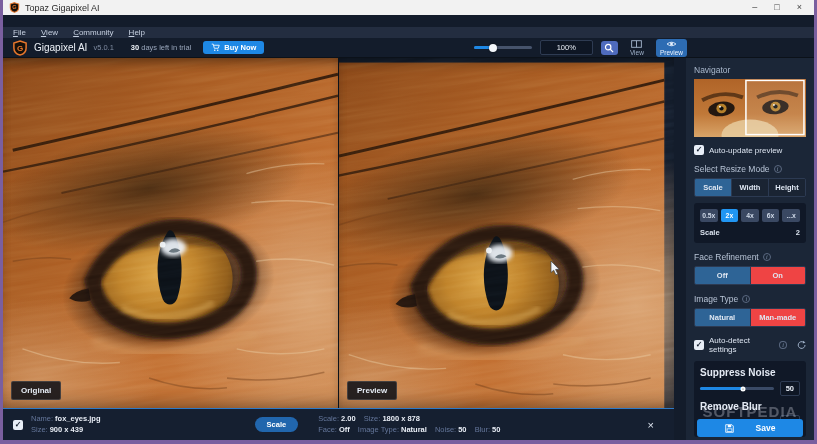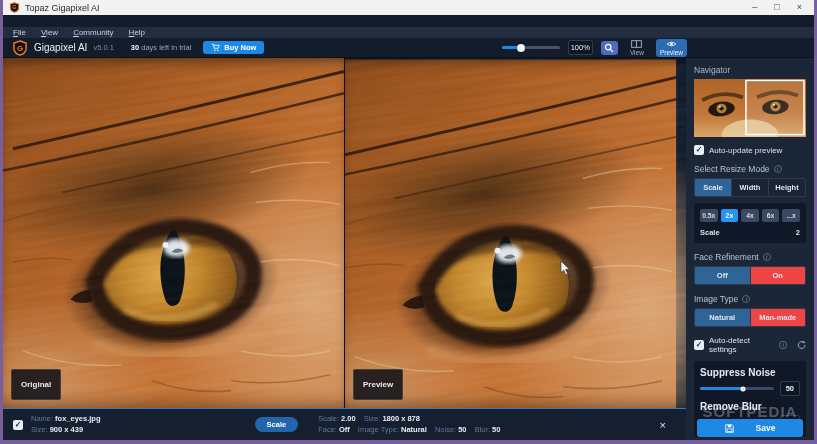--- a/index.html
+++ b/index.html
@@ -20,38 +20,38 @@
   .toolbar { height:20px; background:#131c2b; display:flex; align-items:center; padding:0 9px; gap:6px; flex:0 0 auto; border-bottom:1px solid #0b1119; }
   .tb-appname { font-size:10px; font-weight:normal; color:#eef2f8; }
   .tb-version { font-size:7.5px; color:#7e8aa0; }
   .tb-trial { font-size:7.5px; color:#98a5ba; margin-left:4px; }
   .tb-trial b { color:#eef2f8;padding-left:7px; }
   .btn-buy { margin-left:6px; background:#1e88e5; color:#fff; font-size:7.5px; font-weight:bold; border:none; border-radius:3px; padding:2px 8px; display:flex; align-items:center; gap:4px; cursor:pointer; }
   .tb-right { margin-left:auto; margin-right:118px; display:flex; align-items:center; gap:8px; }
   .zoom-slider { width:58px; height:3px; background:#46536b; border-radius:2px; position:relative; }
   .zoom-slider .fill { position:absolute; left:0; top:0; bottom:0; width:33%; background:#1e88e5; border-radius:2px; }
   .zoom-slider .thumb { position:absolute; left:33%; top:50%; width:8px; height:8px; border-radius:50%; background:#f4f7fb; transform:translate(-50%,-50%); box-shadow:0 0 2px rgba(0,0,0,.6); }
-  .zoom-box { background:#0e1624; border:1px solid #2e3b52; border-radius:2px; color:#e9eef6; font-size:7.5px; padding:2px 2px; }
+  .zoom-box { background:#0e1624; border:1px solid #2e3b52; border-radius:2px; color:#e9eef6; font-size:7.5px; padding:2px 16px; }
   .btn-zoomfit { background:#4f6bbd; border:none; border-radius:3px; width:17px; height:14px; display:flex; align-items:center; justify-content:center; cursor:pointer; }
   .mini-btn { display:flex; flex-direction:column; align-items:center; gap:1px; font-size:6.5px; color:#9fb0c8; padding:1px 4px; border-radius:3px; cursor:pointer; }
   .mini-btn.active { background:#2d6cb3; color:#eaf3ff; }
 
   
   .main { flex:1; display:flex; min-height:0; }
   .left-col { flex:1; display:flex; flex-direction:column; min-width:0; }
   .panes { flex:1; display:flex; min-height:0; }
   .pane { position:relative; flex:1; overflow:hidden; }
   .pane + .pane { border-left:1px solid #0b1119; }
   .pane svg.fox { position:absolute; inset:0; width:100%; height:100%; }
   .pane .shade { position:absolute; inset:0; pointer-events:none; box-shadow:inset 0 10px 14px -8px rgba(0,0,0,.55), inset 0 -14px 18px -12px rgba(0,0,0,.45); }
-  .badge { position:absolute; left:8px; bottom:8px; background:rgba(10,14,22,.85); border:1px solid rgba(255,255,255,.14); color:#e6ecf5; font-size:8px; font-weight:bold; padding:10px 9px; border-radius:2px; }
+  .badge { position:absolute; left:8px; bottom:8px; background:rgba(10,14,22,.85); border:1px solid rgba(255,255,255,.14); color:#e6ecf5; font-size:8px; font-weight:bold; padding:4px 9px; border-radius:2px; }
   .cursor { position:absolute; left:63%; top:58%; width:10px; height:15px; }
 
   
-  .sidebar { width:128px; background:#1b2637; padding:5px 8px 0; display:flex; flex-direction:column; position:relative; flex:0 0 auto; font-size:8px; }
+  .sidebar { width:128px; background:#1b2637; padding:5px 8px 0; display:flex; flex-direction:column; position:relative; flex:0 0 auto; font-size:8px;margin-left:12px; }
   .sb-label { color:#aab8cc; font-size:8.5px; margin:2px 0 4px; }
   .sb-title { color:#b8c4d6; font-size:8.5px; display:flex; align-items:center; gap:4px; margin-top:9px; }
   .info-i { width:8px; height:8px; border:1px solid #5a6880; border-radius:50%; color:#8194ad; font-size:6px; line-height:7px; text-align:center; display:inline-block; font-style:italic; font-family:"Liberation Serif", serif; }
   .nav-thumb { width:100%; height:58px; position:relative; background:#000; }
   .nav-thumb svg { width:100%; height:100%; display:block; }
   .check-row { display:flex; align-items:center; gap:5px; margin-top:8px; color:#dbe3ef; font-size:8px; }
   .checkbox { width:10px; height:10px; background:#e8eef7; border-radius:2px; color:#16202f; font-size:8px; line-height:10px; text-align:center; font-weight:bold; flex:0 0 auto; }
   .tabs { display:flex; margin-top:4px; border:1px solid #2c3a52; border-radius:2px; overflow:hidden; }
   .tabs .tab { flex:1; text-align:center; padding:4px 0; background:#1a2433; color:#dfe7f2; font-size:7.5px; font-weight:bold; border-right:1px solid #2c3a52; cursor:pointer; }
   .tabs .tab:last-child { border-right:none; }

